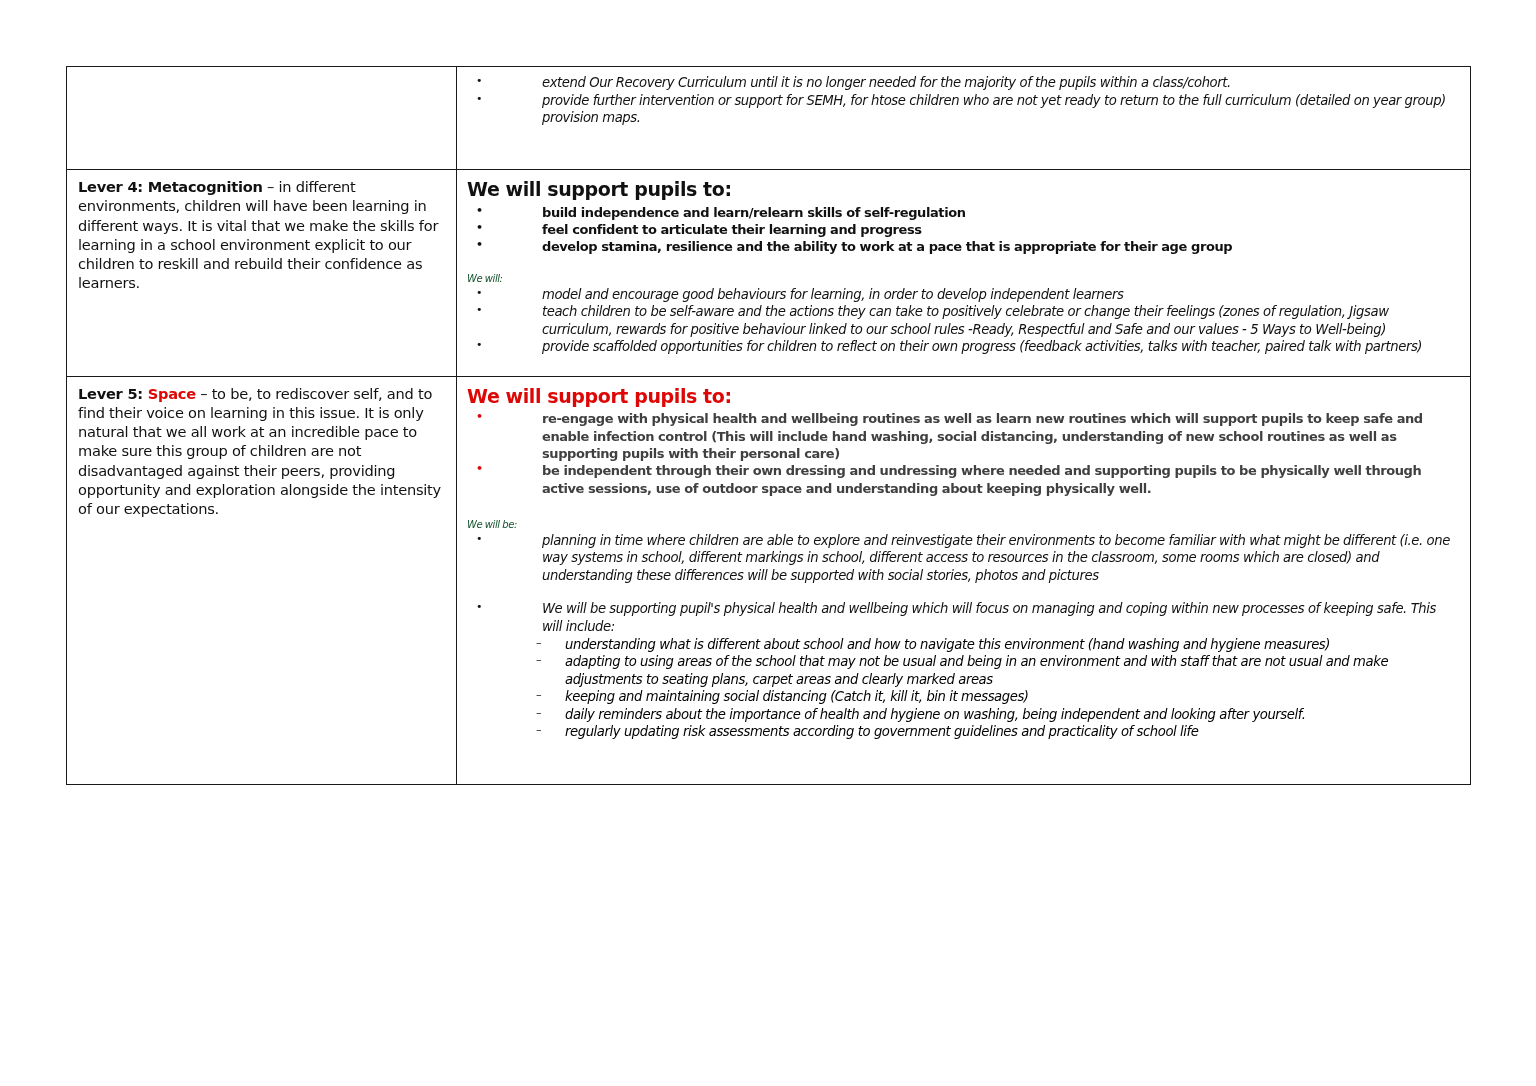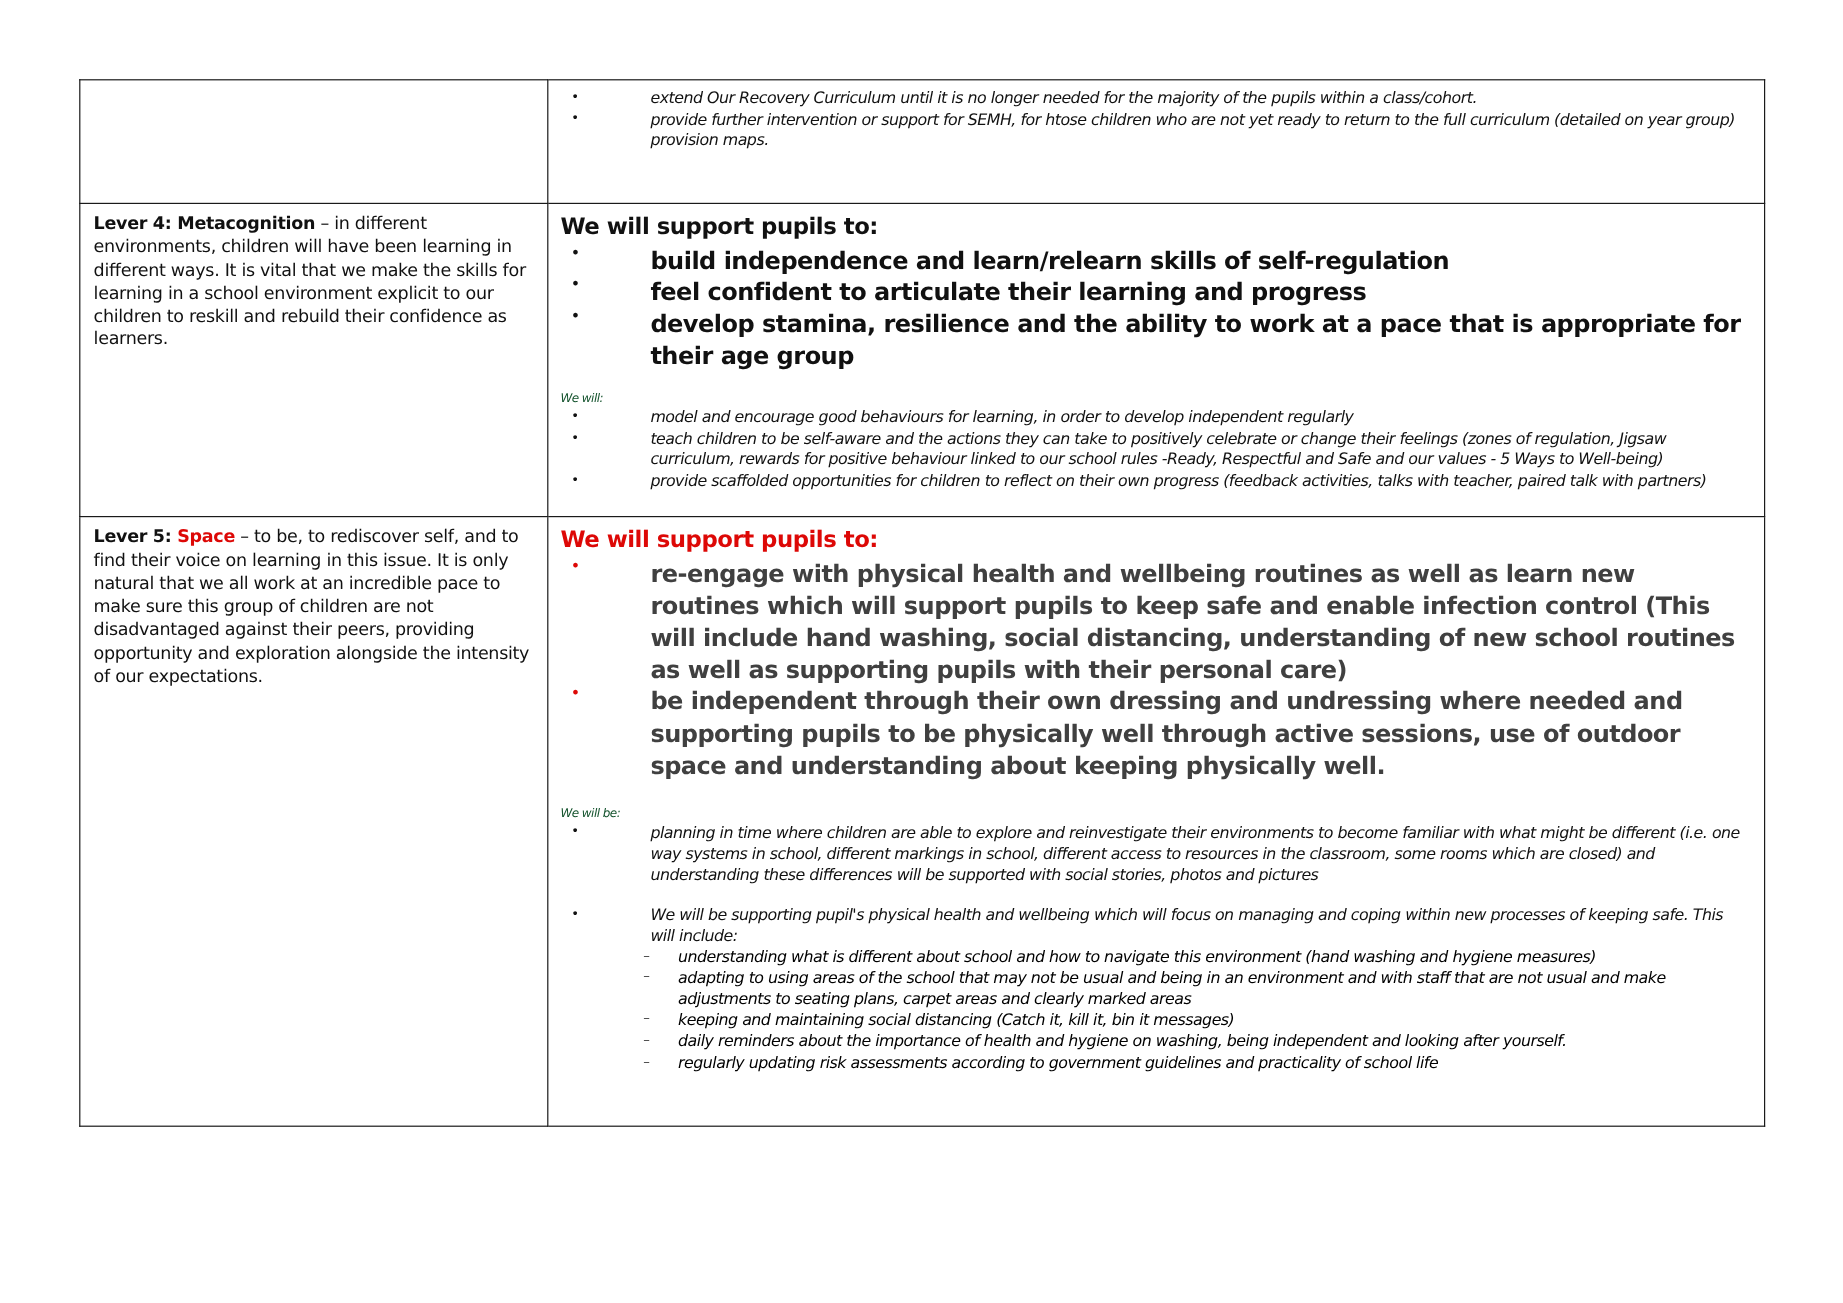--- a/index.html
+++ b/index.html
@@ -114,21 +114,21 @@
     position: absolute;
     left: 9px;
     top: 0;
     font-size: 11px;
     line-height: inherit;
     color: #111111;
   }
 
   
   li.b-bold {
-    font-size: 20px;
+    font-size: 13px;
     font-weight: 700;
     font-style: normal;
   }
   li.b-bold.red { color: #404040; }
   li.b-bold.red::before { color: #dd0806; }
 
   
   li.b-ital {
     font-size: 13.2px;
     font-weight: 400;
@@ -206,21 +206,21 @@
             <li class="b-bold">build independence and learn/relearn skills of self-regulation</li>
             <li class="b-bold">feel confident to articulate their learning and progress</li>
             <li class="b-bold">develop stamina, resilience and the ability to work at a pace that is appropriate for their age group</li>
           </ul>
 
           <div class="gap-m"></div>
 
           <p class="subheading">We will:</p>
 
           <ul class="blist">
-            <li class="b-ital">model and encourage good behaviours for learning, in order to develop independent regularly</li>
+            <li class="b-ital">model and encourage good behaviours for learning, in order to develop independent learners</li>
             <li class="b-ital">teach children to be self-aware and the actions they can take to positively celebrate or change their feelings (zones of regulation, Jigsaw curriculum, rewards for positive behaviour linked to our school rules -Ready, Respectful and Safe and our values - 5 Ways to Well-being)</li>
             <li class="b-ital">provide scaffolded opportunities for children to reflect on their own progress (feedback activities, talks with teacher, paired talk with partners)</li>
           </ul>
 
           <div class="gap-s"></div>
         </div>
       </td>
     </tr>
 
     <tr>

